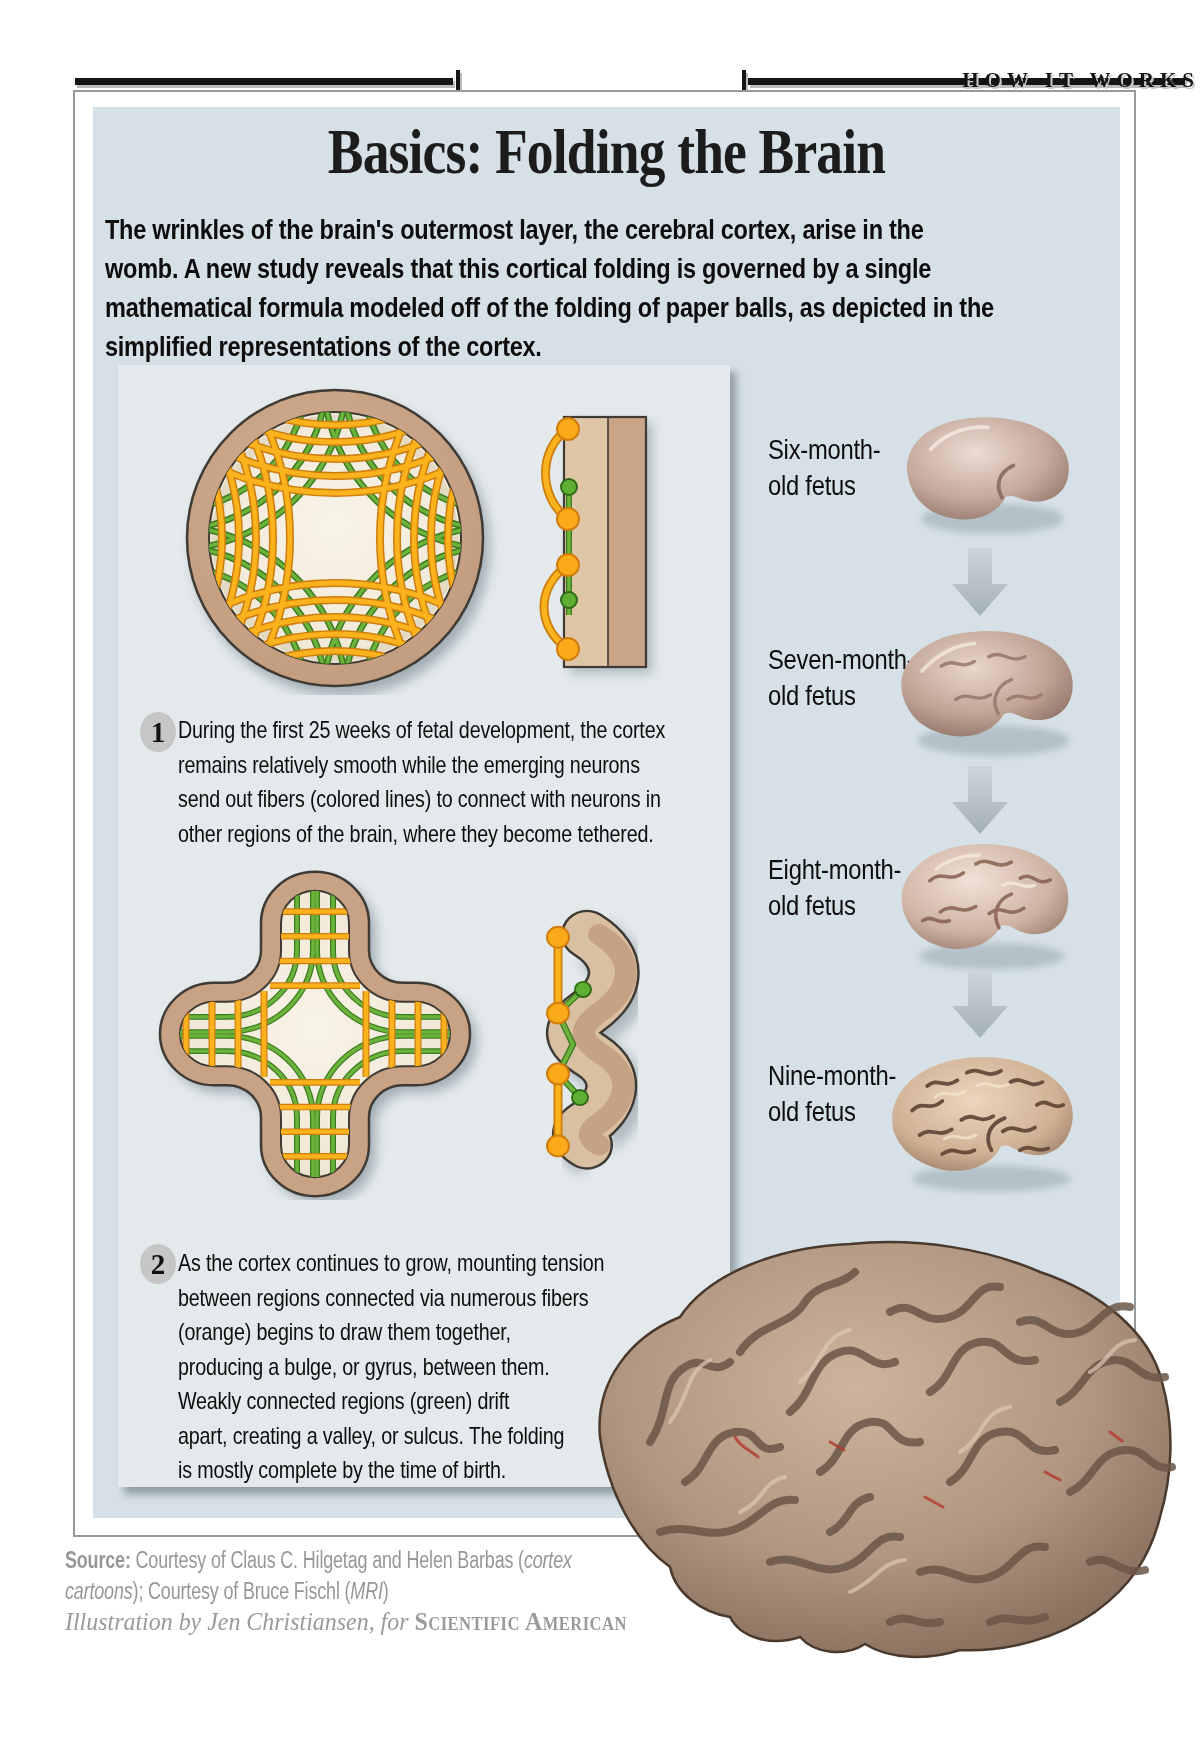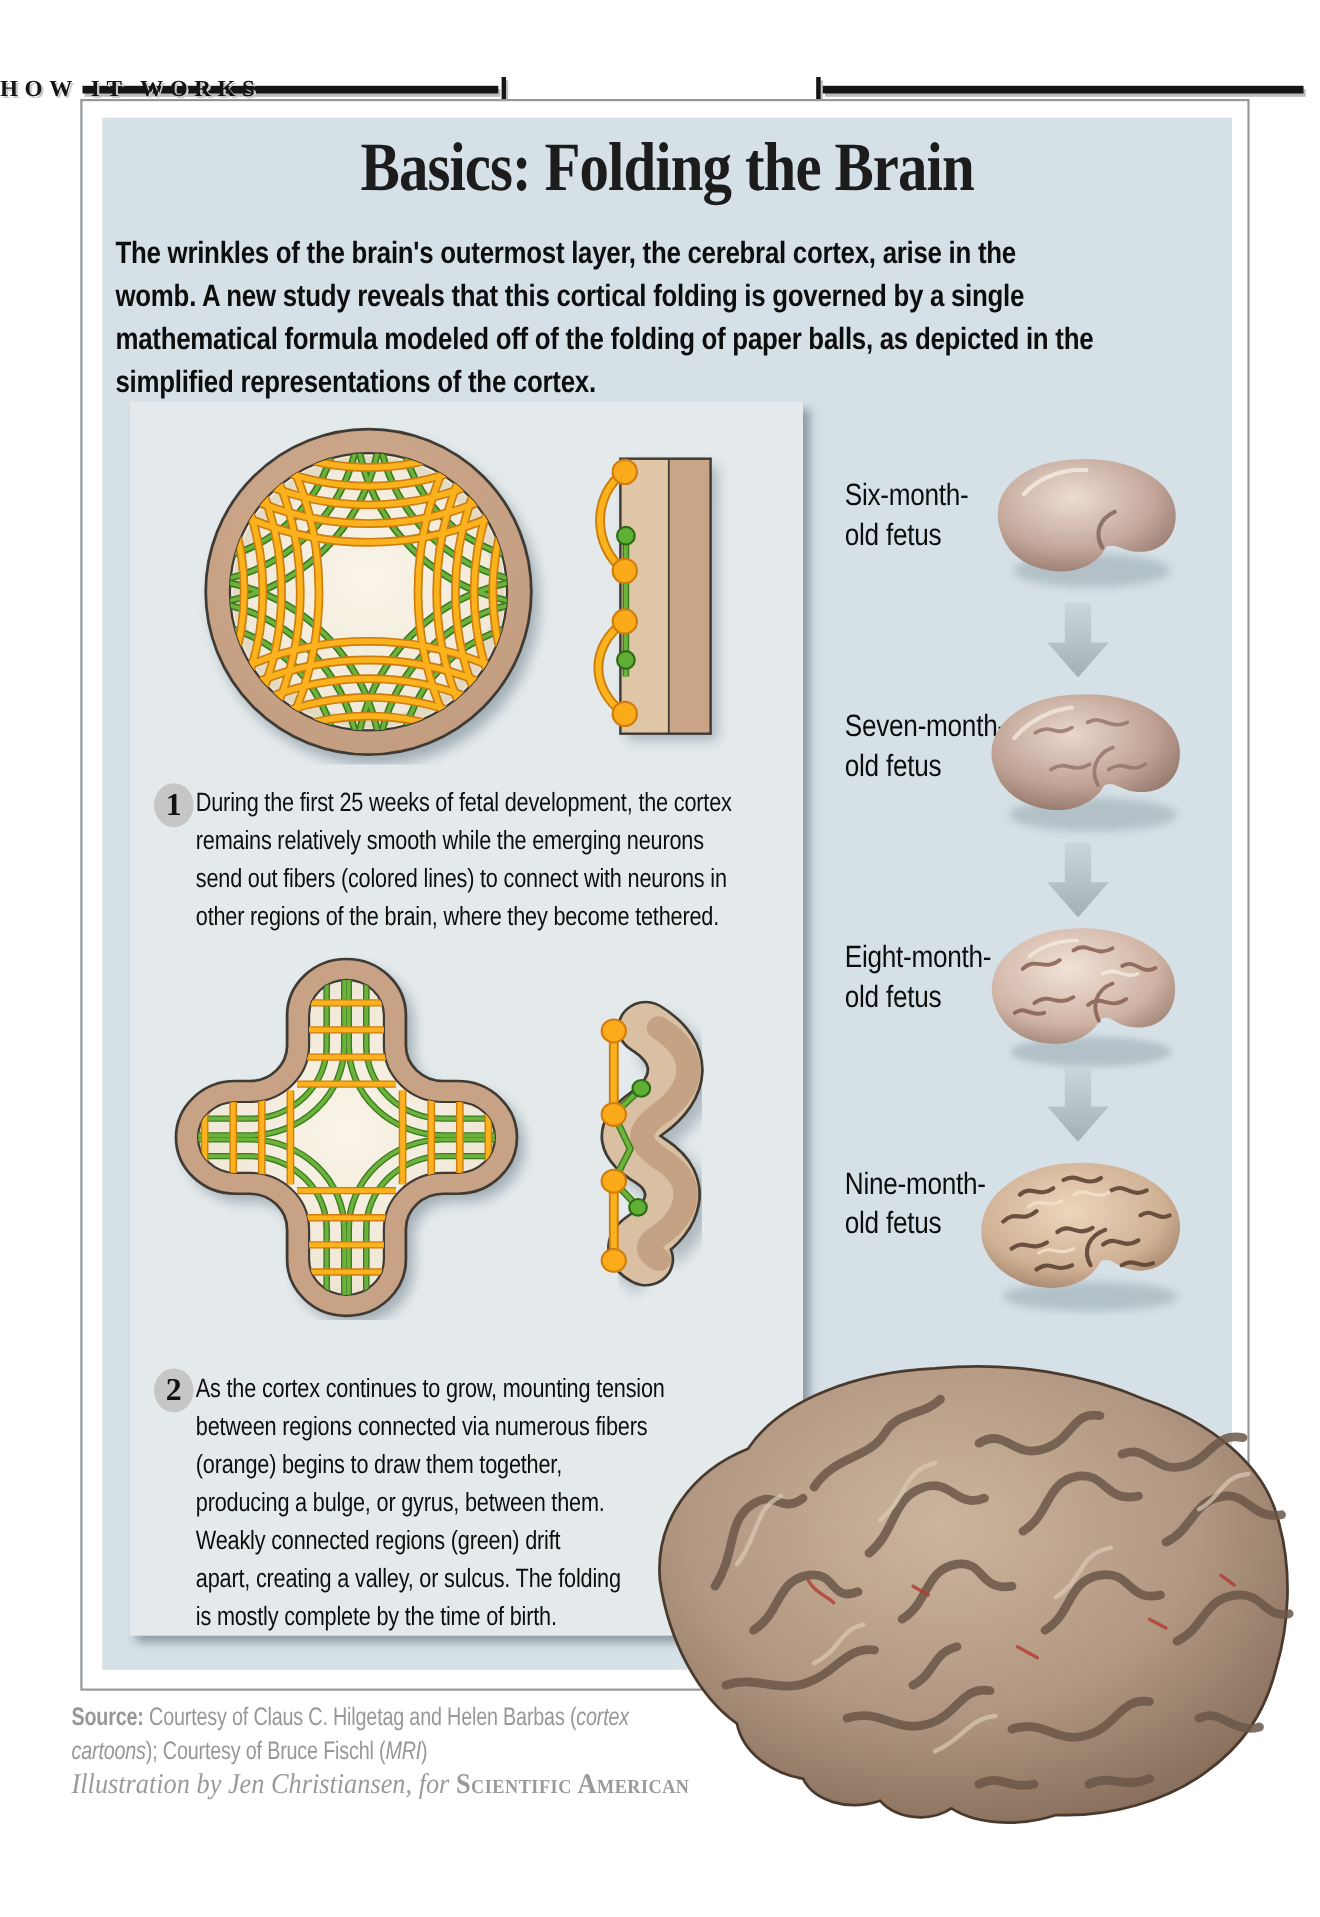--- a/index.html
+++ b/index.html
@@ -3,21 +3,21 @@
 <meta charset="utf-8">
 <style>
   html,body{margin:0;padding:0;background:#ffffff;}
   #page{position:relative;width:1200px;height:1743px;background:#ffffff;overflow:hidden;
         font-family:"Liberation Sans",sans-serif;}
   .abs{position:absolute;}
   .cond{transform-origin:0 0;}
   
   .rule{position:absolute;height:7px;background:#151515;box-shadow:2px 3px 0 #bcbcbc;}
   .tick{position:absolute;width:4px;height:22px;background:#151515;box-shadow:2px 3px 0 #bcbcbc;}
-  #kicker{position:absolute;top:68px;left:0;width:1200px;text-align:left;
+  #kicker{position:absolute;top:68px;left:0;width:1200px;text-align:right;
           font-family:"Liberation Serif",serif;font-weight:bold;font-size:21px;
           letter-spacing:6px;color:#141414;text-shadow:2px 2px 0 #c9c9c9;}
   
   #whitebox{position:absolute;left:73px;top:90px;width:1063px;height:1447px;
             background:#ffffff;border:2px solid #94999d;box-sizing:border-box;}
   #bluepanel{position:absolute;left:93px;top:107px;width:1027px;height:1411px;background:#d6e1e7;}
   #innerpanel{position:absolute;left:118px;top:365px;width:612px;height:1122px;background:#e4eaec;
               box-shadow:6px 7px 8px rgba(70,85,95,0.5);}
   #main-title{position:absolute;left:93px;top:116px;width:1027px;text-align:center;
               font-family:"Liberation Serif",serif;font-weight:bold;font-size:63px;color:#1c1c1c;

